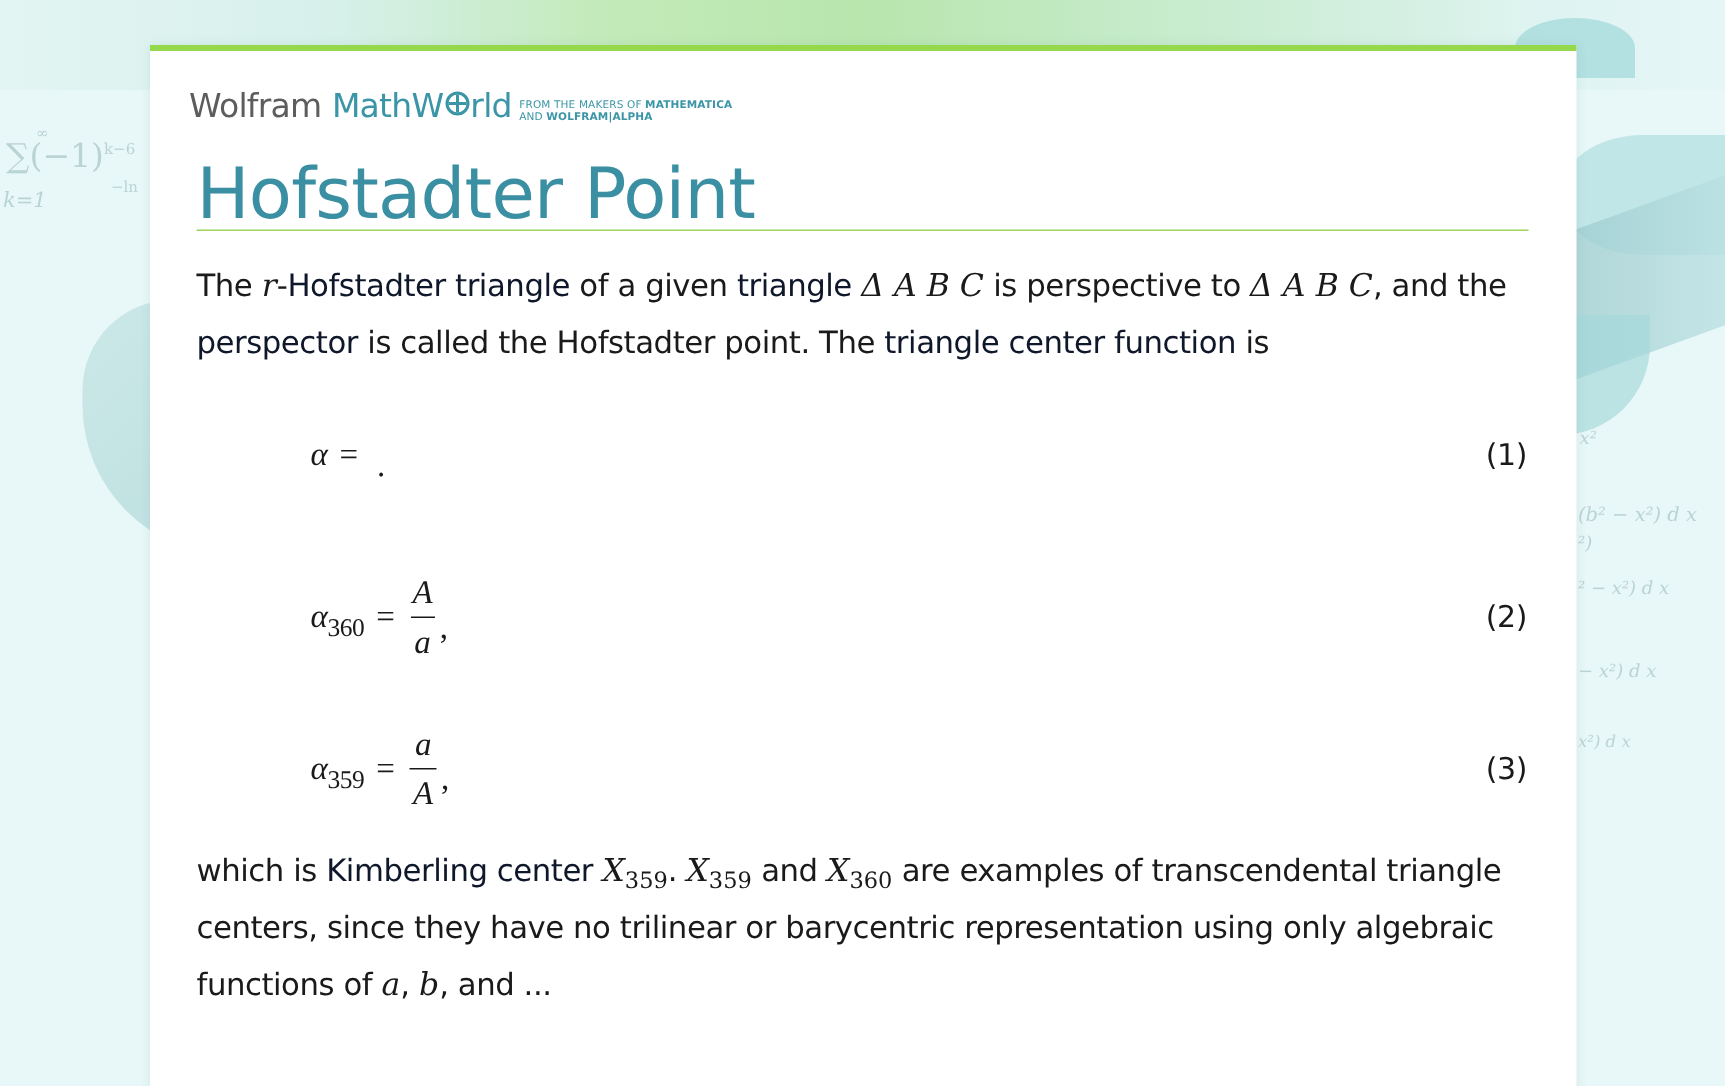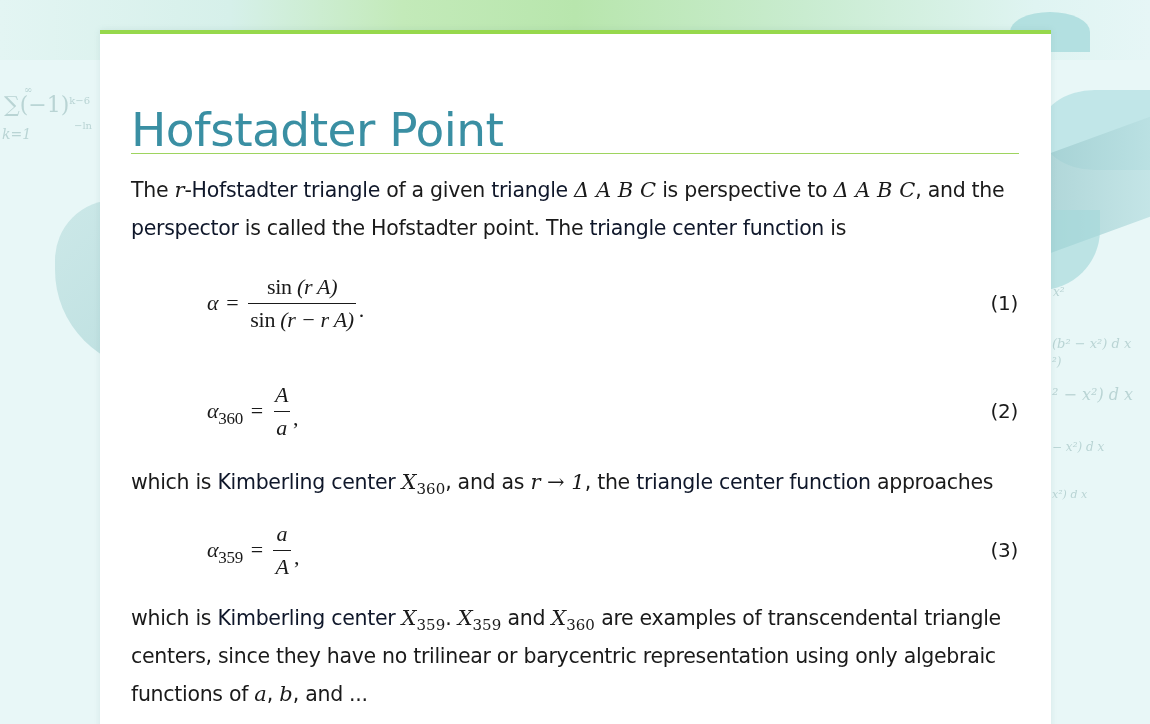--- a/index.html
+++ b/index.html
@@ -154,64 +154,66 @@
 <div class="bg-shape shape-right-3"></div>
 <div class="bg-shape shape-right-4"></div>
 
 <div class="bg-math" style="left:24px;top:84px;font-size:10px;font-style:normal;">∞</div>
 <div class="bg-math" style="left:4px;top:92px;font-size:22px;font-style:normal;"><span>∑(−1)</span><sup style="font-size:10px;">k−6</sup></div>
 <div class="bg-math" style="left:2px;top:126px;font-size:14px;">k=1</div>
 <div class="bg-math" style="left:74px;top:120px;font-size:10px;font-style:normal;">−ln</div>
 <div class="bg-math" style="left:1053px;top:285px;font-size:12px;">x²</div>
 <div class="bg-math" style="left:1052px;top:336px;font-size:13px;">(b² − x²)  d x</div>
 <div class="bg-math" style="left:1052px;top:355px;font-size:12px;">²)</div>
-<div class="bg-math" style="left:1052px;top:385px;font-size:16px;">² − x²)  d x</div>
+<div class="bg-math" style="left:1052px;top:385px;font-size:12px;">² − x²)  d x</div>
 <div class="bg-math" style="left:1052px;top:440px;font-size:12px;">− x²)  d x</div>
 <div class="bg-math" style="left:1052px;top:488px;font-size:11px;">x²)  d x</div>
 
 <main class="card">
 
+  <div class="brand">
+    <span class="brand-wolfram">Wolfram</span>
+    <span class="brand-mathworld"><span>MathW</span><span class="brand-globe"></span><span>rld</span></span>
+    <span class="brand-tag">
+      <span>FROM THE MAKERS OF </span><b>MATHEMATICA</b><br>
+      <span>AND </span><b>WOLFRAM|ALPHA</b>
+    </span>
+  </div>
 
   <h1 class="page-title">Hofstadter Point</h1>
   <div class="title-rule"></div>
 
   <article class="content">
 
     <p><span>The </span><span class="m">r</span><span>-</span><a class="link" href="#">Hofstadter triangle</a><span> of a given </span><a class="link" href="#">triangle</a> <span class="m">Δ A B C</span><span> is perspective to </span><span class="m">Δ A B C</span><span>, and the </span><a class="link" href="#">perspector</a><span> is called the Hofstadter point. The </span><a class="link" href="#">triangle center function</a><span> is</span></p>
 
     <div class="eq" style="height:112px;">
       <div class="eq-body">
         <span class="eq-lhs">α</span>
         <span class="eq-eq">=</span>
-        <span class="frac">
-          <span class="num"><span>sin</span> <span class="it">(r A)</span></span>
-          <span class="bar"></span>
-          <span class="den"><span>sin</span> <span class="it">(r − r A)</span></span>
-        </span>
         <span class="eq-punct">.</span>
       </div>
       <div class="eq-num">(1)</div>
     </div>
 
 
     <div class="eq" style="height:104px;">
       <div class="eq-body">
         <span class="eq-lhs"><span>α</span><sub>360</sub></span>
         <span class="eq-eq">=</span>
         <span class="frac">
           <span class="num it">A</span>
           <span class="bar" style="width:16px;"></span>
           <span class="den it">a</span>
         </span>
         <span class="eq-punct">,</span>
       </div>
       <div class="eq-num">(2)</div>
     </div>
 
-    <p><span>which is </span><a class="link" href="#">Kimberling center</a> <span class="m"><span>X</span><sub>360</sub></span><span>, and as </span><span class="m">r → 1</span><span>, the </span><a class="link" href="#">triangle center function</a><span> approaches</span></p>
 
     <div class="eq" style="height:98px;">
       <div class="eq-body">
         <span class="eq-lhs"><span>α</span><sub>359</sub></span>
         <span class="eq-eq">=</span>
         <span class="frac">
           <span class="num it">a</span>
           <span class="bar" style="width:18px;"></span>
           <span class="den it">A</span>
         </span>

